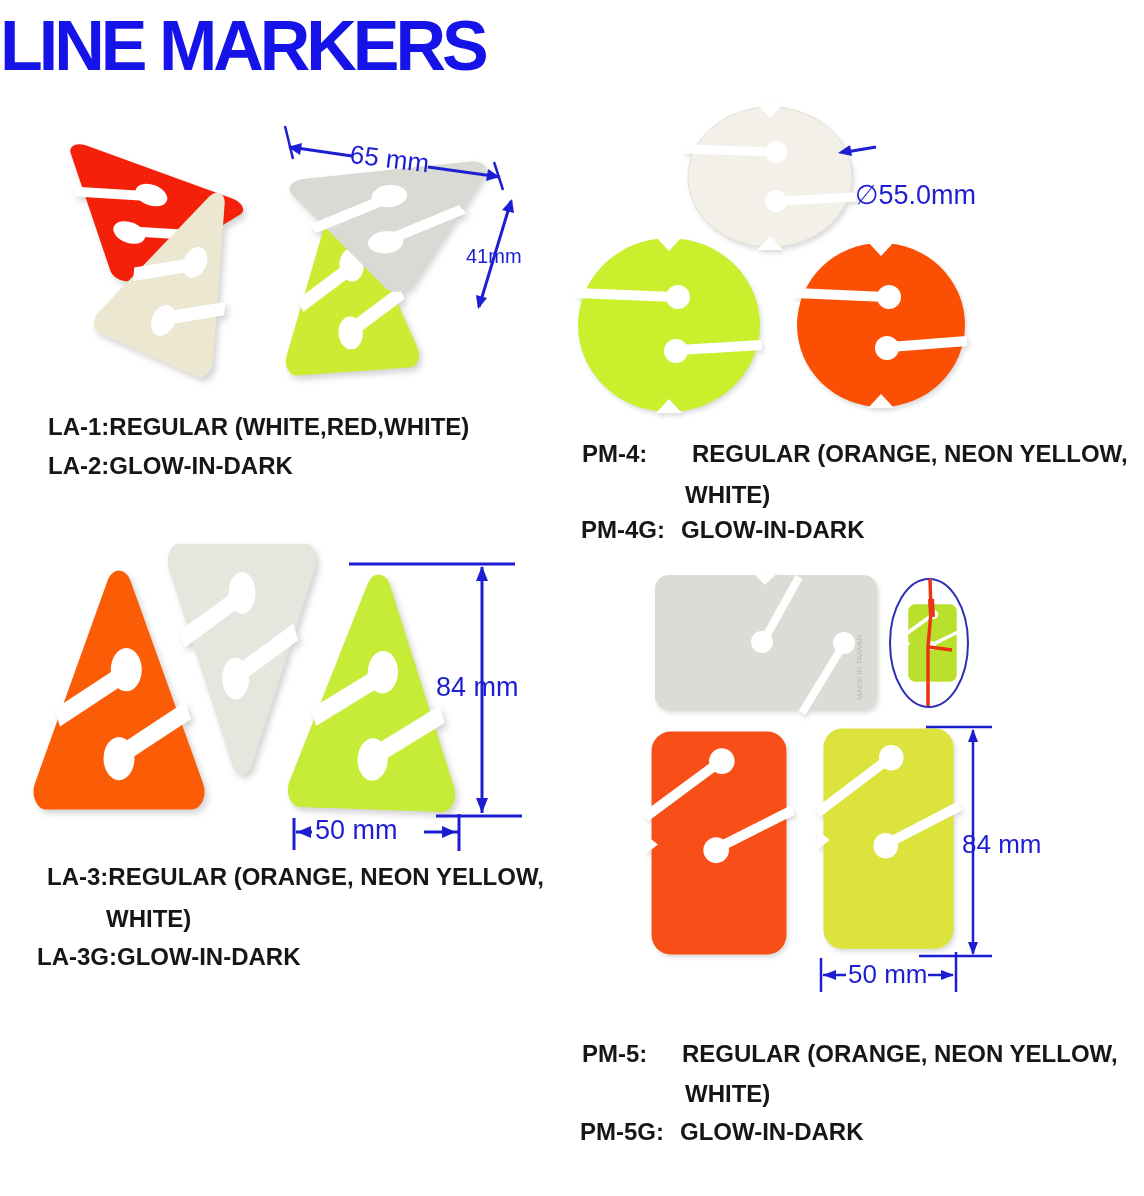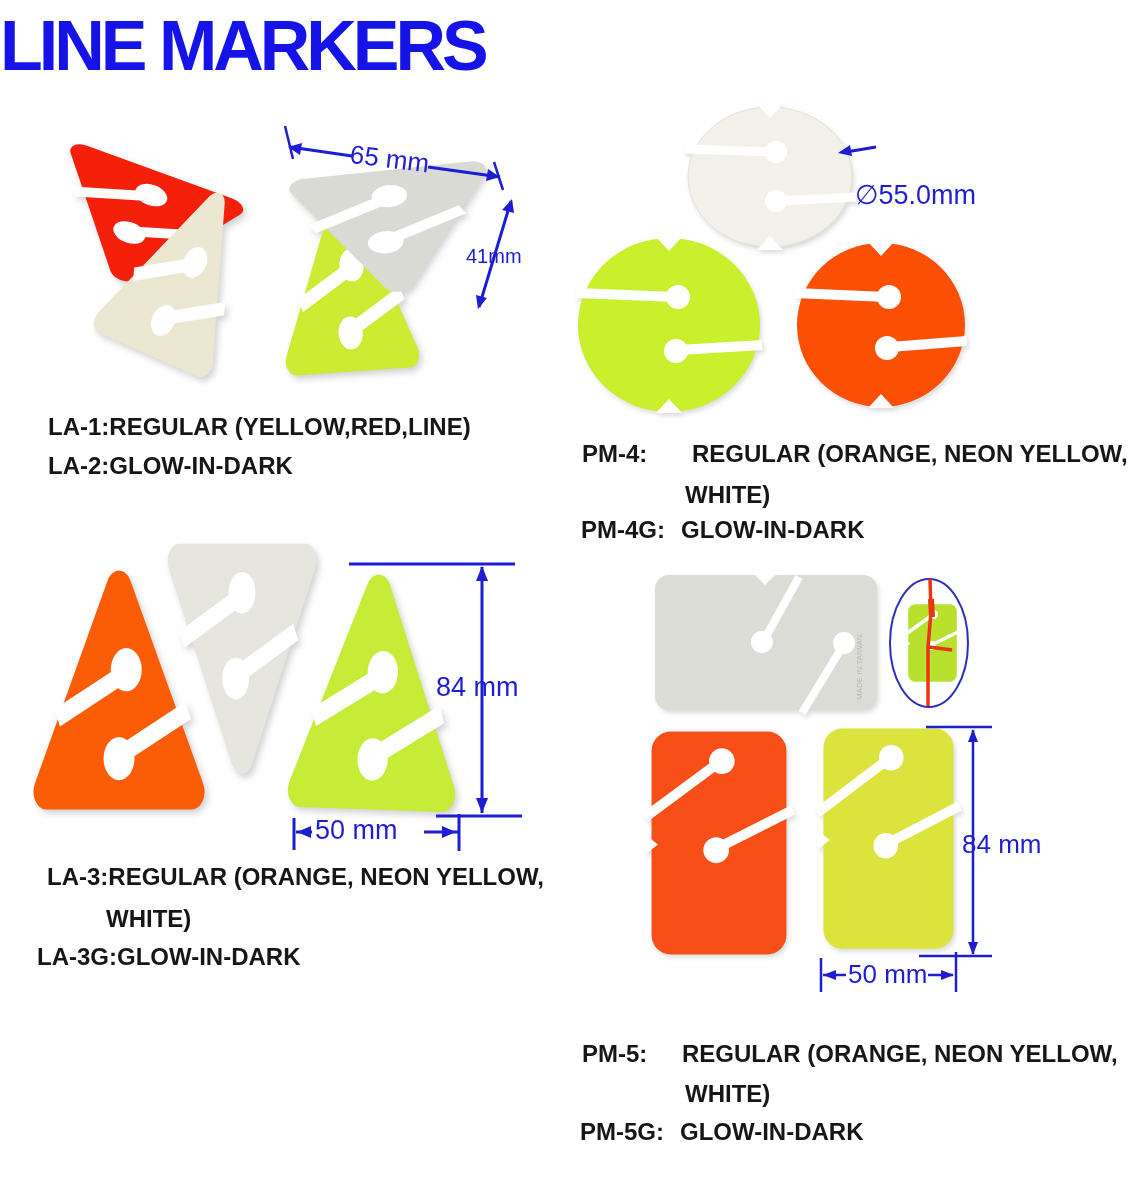--- a/index.html
+++ b/index.html
@@ -170,21 +170,21 @@
   <div class="dim rot7" style="left:352px;top:139px;">65 mm</div>
   <div class="dim small" style="left:466px;top:245px;">41mm</div>
   <div class="dim" style="left:855px;top:131px;font-size:27px;margin-top:48px;">∅55.0mm</div>
   <div class="dim" style="left:436px;top:672px;font-size:27px;">84 mm</div>
   <div class="dim" style="left:315px;top:815px;font-size:27px;">50 mm</div>
   <div class="dim" style="left:962px;top:829px;">84 mm</div>
   <div class="dim" style="left:848px;top:959px;">50 mm</div>
 
   <div class="lbl" style="left:48px;top:413px;">
     <span class="code">LA-1:</span>
-    <span>REGULAR (YELLOW,RED,LINE)</span>
+    <span>REGULAR (WHITE,RED,WHITE)</span>
   </div>
   <div class="lbl" style="left:48px;top:452px;">
     <span class="code">LA-2:</span>
     <span>GLOW-IN-DARK</span>
   </div>
 
   <div class="lbl pmrow" style="left:582px;top:440px;gap:10px;">
     <span class="code">PM-4:</span>
     <span>REGULAR (ORANGE, NEON YELLOW,</span>
   </div>

